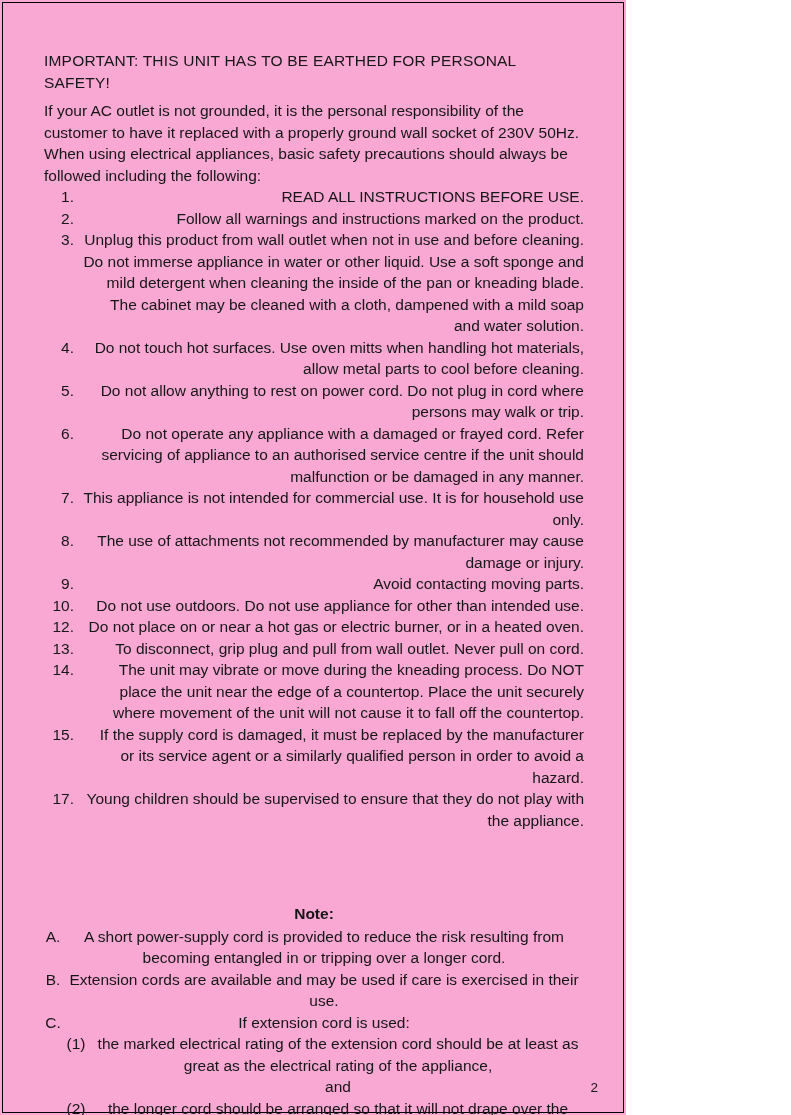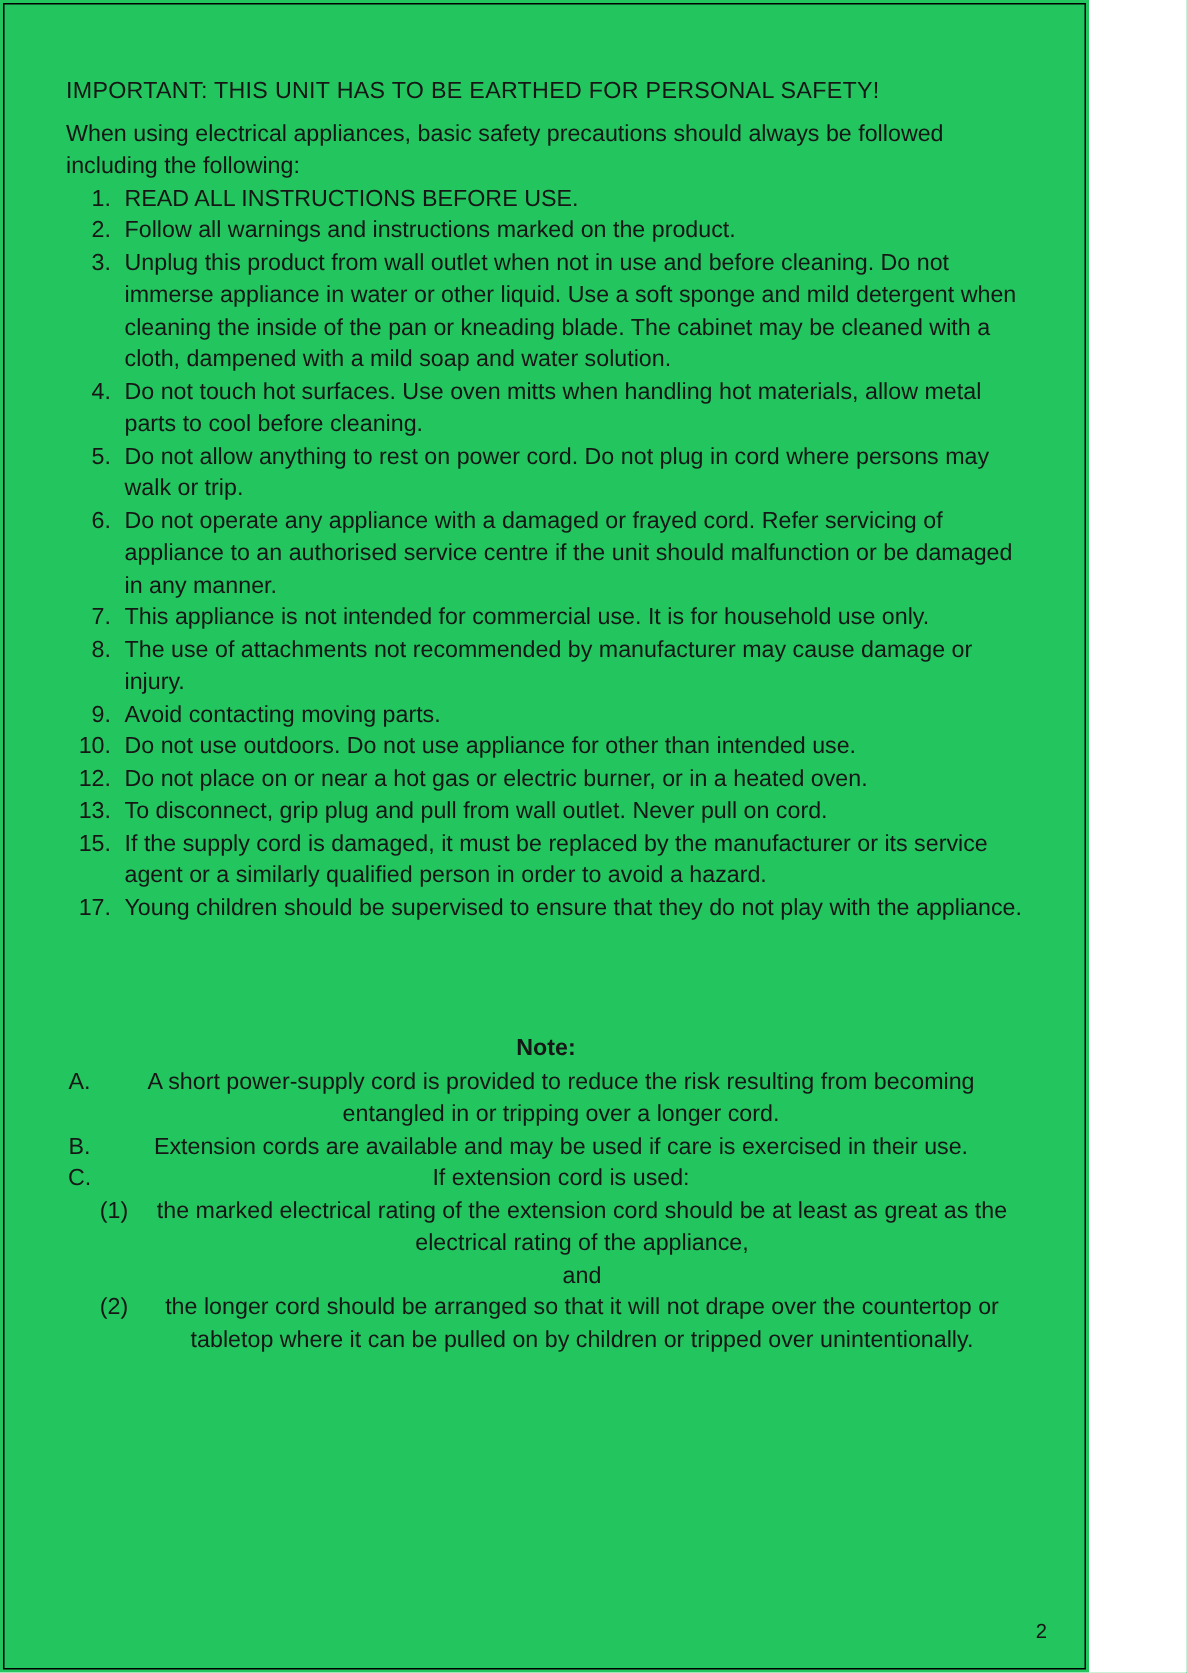--- a/index.html
+++ b/index.html
@@ -3,23 +3,23 @@
 <meta charset="utf-8">
 <style>
   * { margin: 0; padding: 0; box-sizing: border-box; }
   html, body { background: #ffffff; }
   body {
     font-family: "Liberation Sans", "DejaVu Sans", sans-serif;
     color: #161616;
   }
   .page {
     position: relative;
-    width: 726px;
+    width: 626px;
     height: 1115px;
-    background: #22c55e;
+    background: #f9a8d4;
     overflow: hidden;
   }
   .border-frame {
     position: absolute;
     top: 2px; left: 2px; right: 2px; bottom: 2px;
     border: 1.5px solid #000;
     pointer-events: none;
   }
   .content {
     position: absolute;
@@ -49,20 +49,21 @@
     display: flex;
     align-items: flex-start;
   }
   .s-num {
     flex: 0 0 30px;
     text-align: right;
   }
   .s-text {
     flex: 1;
     margin-left: 9px;
+    text-align: right;
   }
   .note-section {
     margin-top: 72px;
     text-align: center;
   }
   .note-heading {
     font-weight: bold;
     margin-bottom: 1px;
   }
   .n-item {
@@ -99,20 +100,21 @@
 </head>
 <body>
 
 <div class="page">
   <div class="border-frame"></div>
 
   <div class="content">
 
     <div class="earthing">
       <p class="earthing-heading">IMPORTANT: THIS UNIT HAS TO BE EARTHED FOR PERSONAL SAFETY!</p>
+      <p class="earthing-body">If your AC outlet is not grounded, it is the personal responsibility of the customer to have it replaced with a properly ground wall socket of 230V 50Hz.</p>
     </div>
 
     <div class="safety-section">
       <p class="safety-intro">When using electrical appliances, basic safety precautions should always be followed including the following:</p>
       <ol class="safety-list">
         <li class="s-item">
             <span class="s-num">1.</span>
             <span class="s-text">READ ALL INSTRUCTIONS BEFORE USE.</span>
           </li>
         <li class="s-item">
@@ -151,20 +153,24 @@
             <span class="s-num">10.</span>
             <span class="s-text">Do not use outdoors. Do not use appliance for other than intended use.</span>
           </li>
         <li class="s-item">
             <span class="s-num">12.</span>
             <span class="s-text">Do not place on or near a hot gas or electric burner, or in a heated oven.</span>
           </li>
         <li class="s-item">
             <span class="s-num">13.</span>
             <span class="s-text">To disconnect, grip plug and pull from wall outlet. Never pull on cord.</span>
+          </li>
+        <li class="s-item">
+            <span class="s-num">14.</span>
+            <span class="s-text">The unit may vibrate or move during the kneading process. Do NOT place the unit near the edge of a countertop. Place the unit securely where movement of the unit will not cause it to fall off the countertop.</span>
           </li>
         <li class="s-item">
             <span class="s-num">15.</span>
             <span class="s-text">If the supply cord is damaged, it must be replaced by the manufacturer or its service agent or a similarly qualified person in order to avoid a hazard.</span>
           </li>
         <li class="s-item">
             <span class="s-num">17.</span>
             <span class="s-text">Young children should be supervised to ensure that they do not play with the appliance.</span>
           </li>
       </ol>

